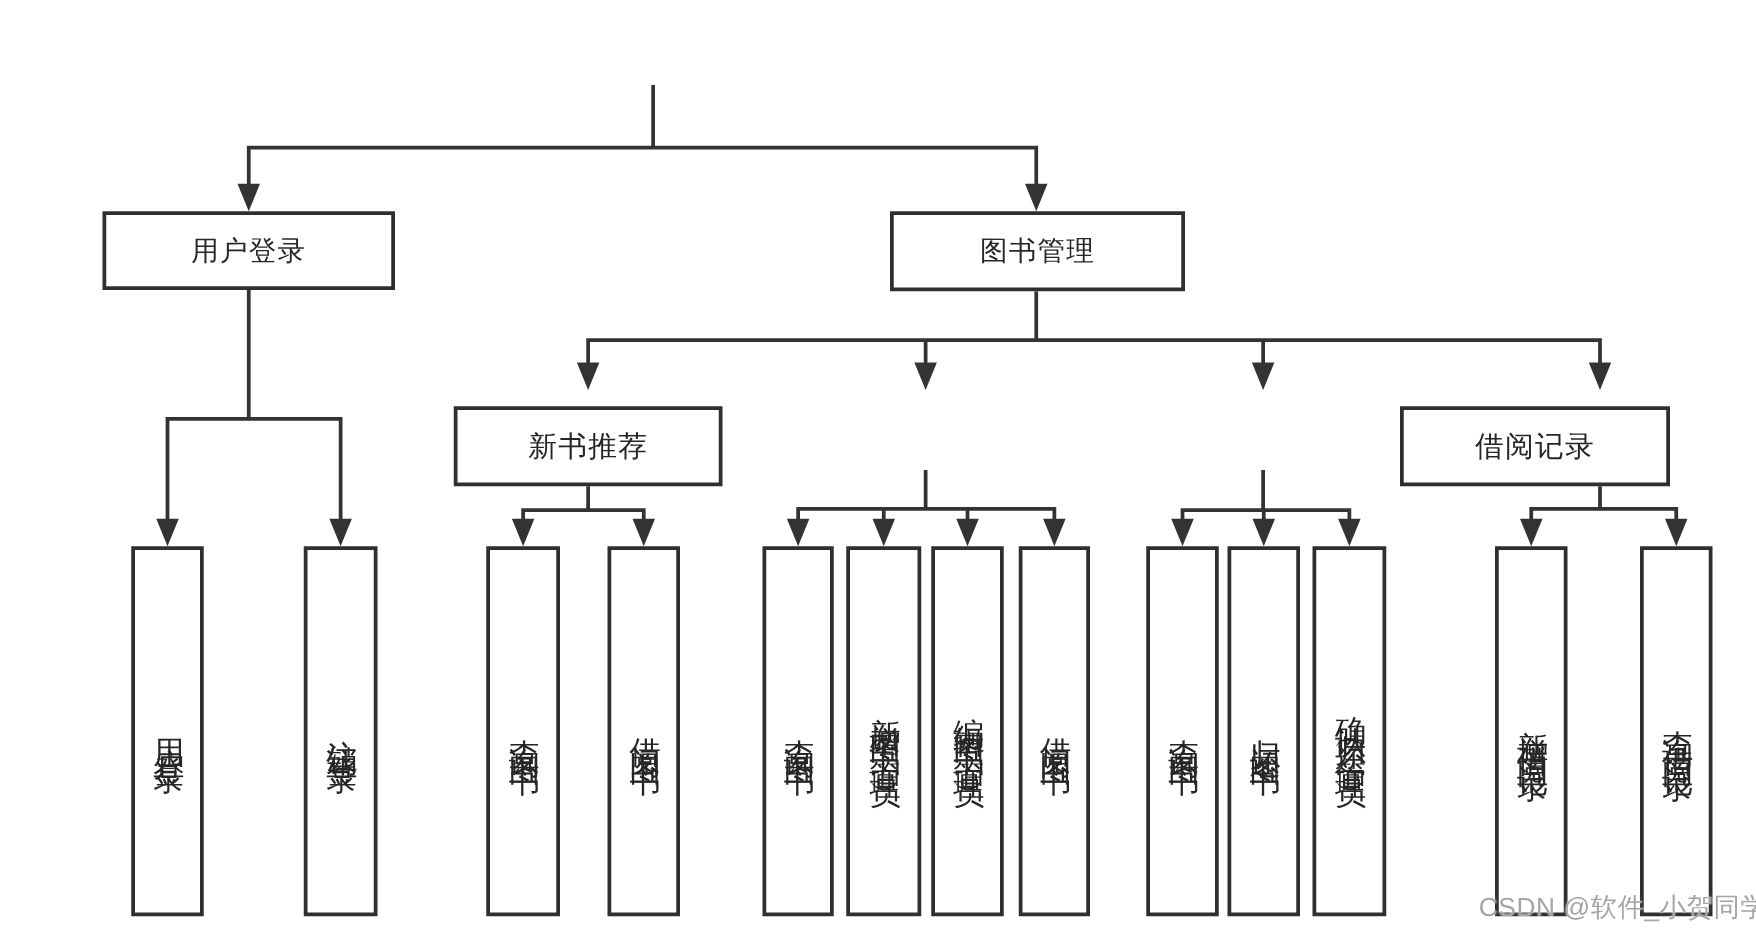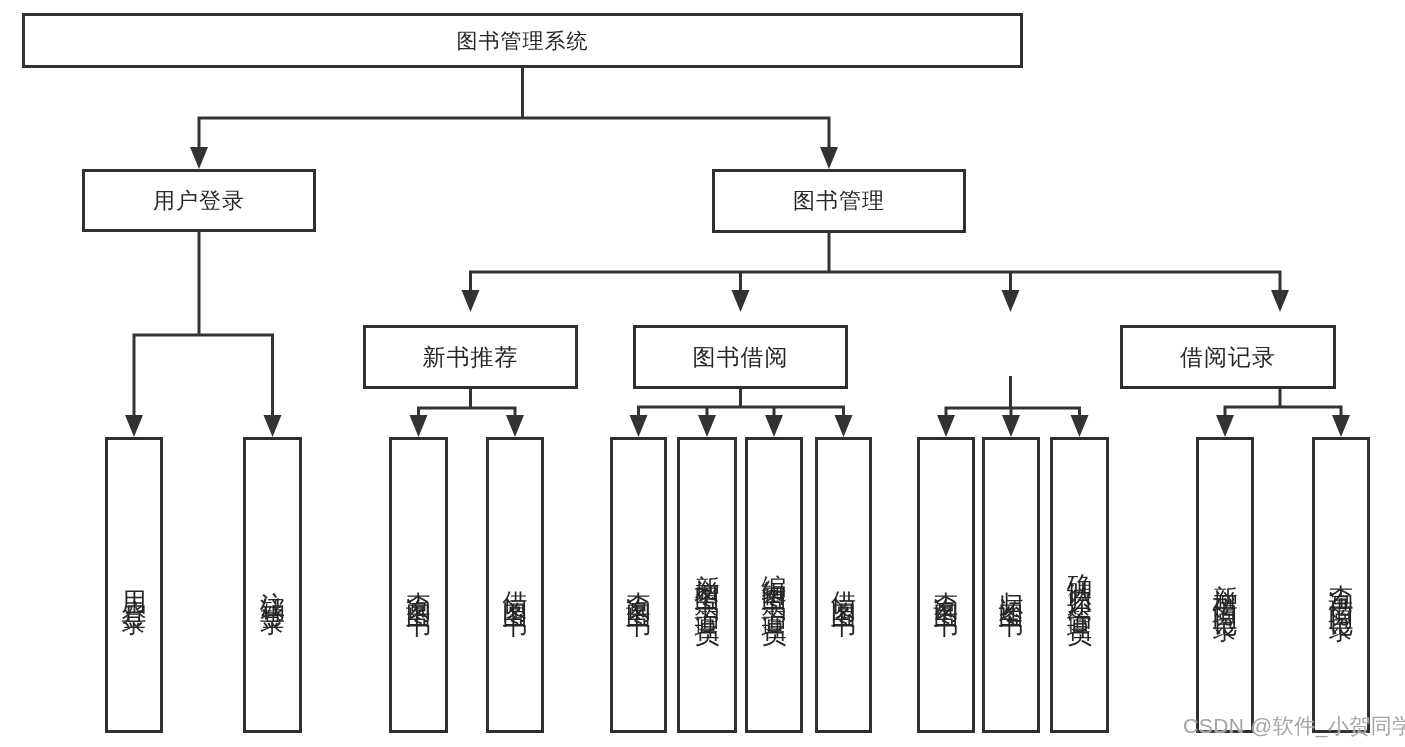--- a/index.html
+++ b/index.html
@@ -105,36 +105,30 @@
     </g>
 
     <g>
       <path d="M1280,376 V407"></path>
       <path d="M1225,418 V407 H1341 V418"></path>
       <polygon points="1216,415 1234,415 1225,437"></polygon>
       <polygon points="1332,415 1350,415 1341,437"></polygon>
     </g>
   </svg>
 
-  <div class="box f-root" style="left:22px;top:13px;width:1001px;height:55px;">
-    <span>图书管理系统</span>
-  </div>
 
   <div class="box f-l2" style="left:82px;top:169px;width:234px;height:63px;">
     <span>用户登录</span>
   </div>
-  <div class="box f-l2" style="left:712px;top:169px;width:254px;height:64px;">
+  <div class="box f-l2" style="left:712px;top:169px;width:236px;height:64px;">
     <span>图书管理</span>
   </div>
 
   <div class="box f-l3" style="left:363px;top:312px;width:215px;height:64px;">
     <span>新书推荐</span>
-  </div>
-  <div class="box f-l3" style="left:633px;top:312px;width:215px;height:64px;">
-    <span>图书借阅</span>
   </div>
   <div class="box f-l3" style="left:1120px;top:312px;width:216px;height:64px;">
     <span>借阅记录</span>
   </div>
 
   <div class="box vbox" style="left:105px;top:437px;width:58px;height:296px;">
     <span>用户登录</span>
   </div>
   <div class="box vbox" style="left:243px;top:437px;width:59px;height:296px;">
     <span>注销登录</span>

